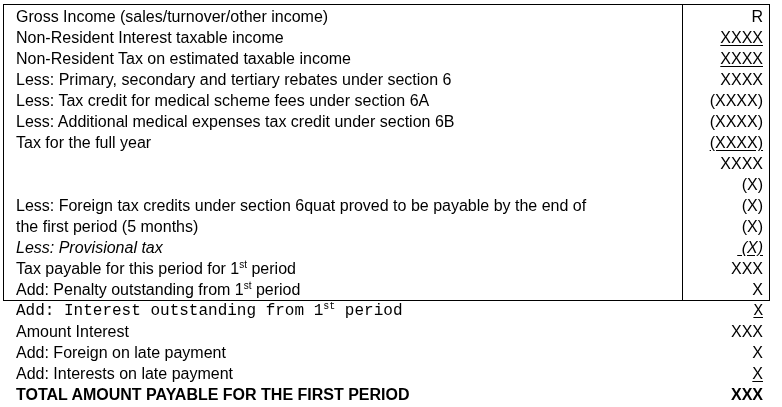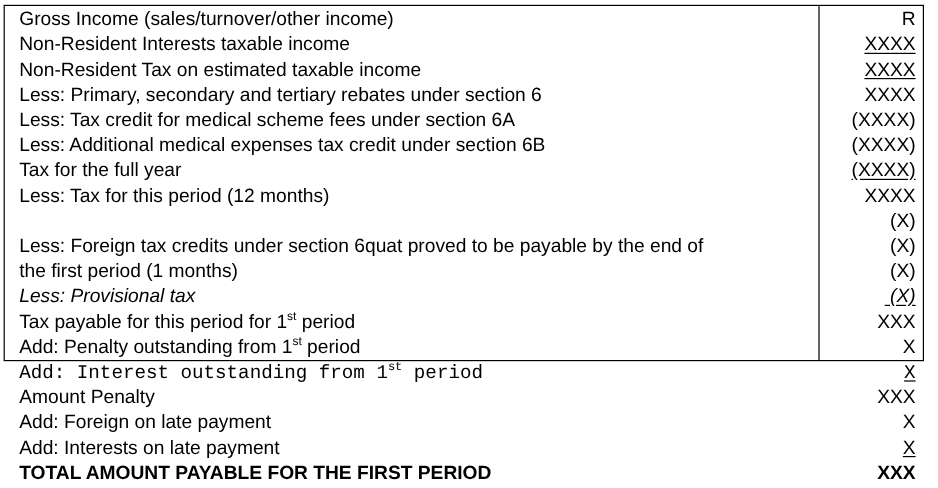--- a/index.html
+++ b/index.html
@@ -19,21 +19,21 @@
 <body>
 
 <div class="table">
   <div class="divider"></div>
   <div id="rows">
       <div class="row" style="top: 1px;">
         <div class="label"><span>Gross Income (sales/turnover/other income)</span></div>
         <div class="value" style="white-space: pre;">R</div>
       </div>
       <div class="row" style="top: 22px;">
-        <div class="label"><span>Non-Resident Interests taxable income</span></div>
+        <div class="label"><span>Non-Resident Interest taxable income</span></div>
         <div class="value u" style="white-space: pre;">XXXX</div>
       </div>
       <div class="row" style="top: 43px;">
         <div class="label"><span>Non-Resident Tax on estimated taxable income</span></div>
         <div class="value u" style="white-space: pre;">XXXX</div>
       </div>
       <div class="row" style="top: 64px;">
         <div class="label"><span>Less: Primary, secondary and tertiary rebates under section 6</span></div>
         <div class="value" style="white-space: pre;">XXXX</div>
       </div>
@@ -43,52 +43,51 @@
       </div>
       <div class="row" style="top: 106px;">
         <div class="label"><span>Less: Additional medical expenses tax credit under section 6B</span></div>
         <div class="value" style="white-space: pre;">(XXXX)</div>
       </div>
       <div class="row" style="top: 127px;">
         <div class="label"><span>Tax for the full year</span></div>
         <div class="value u" style="white-space: pre;">(XXXX)</div>
       </div>
       <div class="row" style="top: 148px;">
-        <div class="label"><span>Less: Tax for this period (12 months)</span></div>
         <div class="value" style="white-space: pre;">XXXX</div>
       </div>
       <div class="row" style="top: 169px;">
         <div class="value" style="white-space: pre;">(X)</div>
       </div>
       <div class="row" style="top: 190px;">
         <div class="label"><span>Less: Foreign tax credits under section 6quat proved to be payable by the end of</span></div>
         <div class="value" style="white-space: pre;">(X)</div>
       </div>
       <div class="row" style="top: 211px;">
-        <div class="label"><span>the first period (1 months)</span></div>
+        <div class="label"><span>the first period (5 months)</span></div>
         <div class="value" style="white-space: pre;">(X)</div>
       </div>
       <div class="row" style="top: 232px; font-style: italic;">
         <div class="label"><span>Less: Provisional tax</span></div>
         <div class="value u" style="white-space: pre;"> (X)</div>
       </div>
       <div class="row" style="top: 253px;">
         <div class="label"><span>Tax payable for this period for 1</span><sup>st</sup><span> period</span></div>
         <div class="value" style="white-space: pre;">XXX</div>
       </div>
       <div class="row" style="top: 274px;">
         <div class="label"><span>Add: Penalty outstanding from 1</span><sup>st</sup><span> period</span></div>
         <div class="value" style="white-space: pre;">X</div>
       </div>
       <div class="row" style="top: 295px; font-family: Liberation Mono, monospace;">
         <div class="label"><span>Add: Interest outstanding from 1</span><sup>st</sup><span> period</span></div>
         <div class="value u" style="white-space: pre;">X</div>
       </div>
       <div class="row" style="top: 316px;">
-        <div class="label"><span>Amount Penalty</span></div>
+        <div class="label"><span>Amount Interest</span></div>
         <div class="value" style="white-space: pre;">XXX</div>
       </div>
       <div class="row" style="top: 337px;">
         <div class="label"><span>Add: Foreign on late payment</span></div>
         <div class="value" style="white-space: pre;">X</div>
       </div>
       <div class="row" style="top: 358px;">
         <div class="label"><span>Add: Interests on late payment</span></div>
         <div class="value u" style="white-space: pre;">X</div>
       </div>

